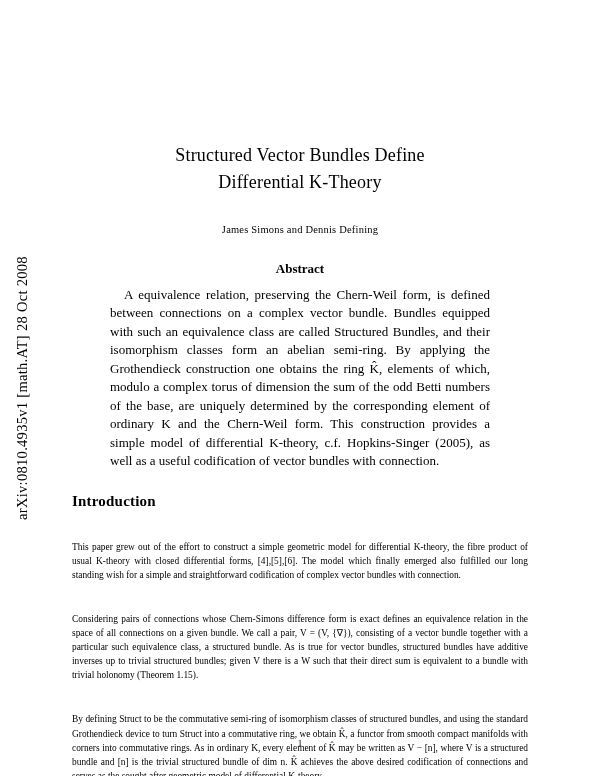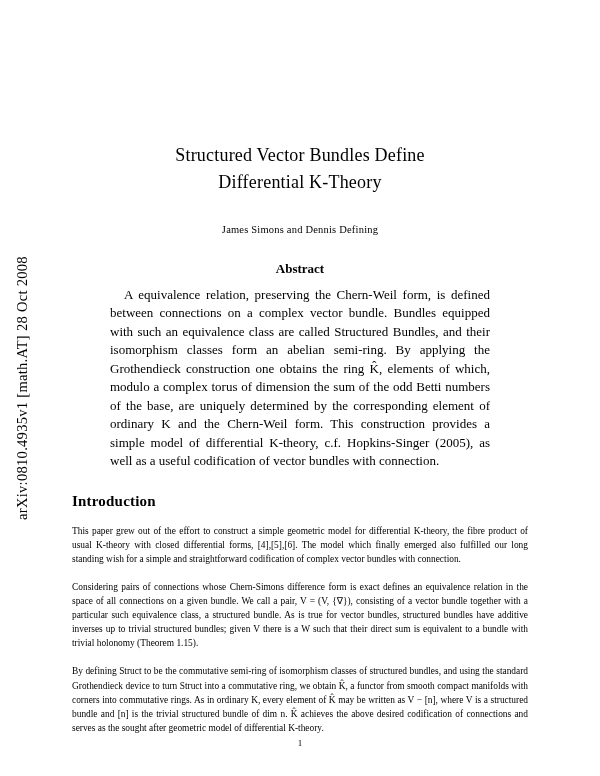--- a/index.html
+++ b/index.html
@@ -79,21 +79,21 @@
   }
 
   .section-head {
     margin-top: 22px;
     font-size: 15px;
     font-weight: bold;
     letter-spacing: 0.2px;
   }
 
   .para {
-    margin-top: 14px;
+    margin-top: 30px;
     font-size: 9.4px;
     line-height: 1.5;
     text-align: justify;
   }
 
   .page-number {
     position: absolute;
     left: 0;
     right: 0;
     top: 738px;

